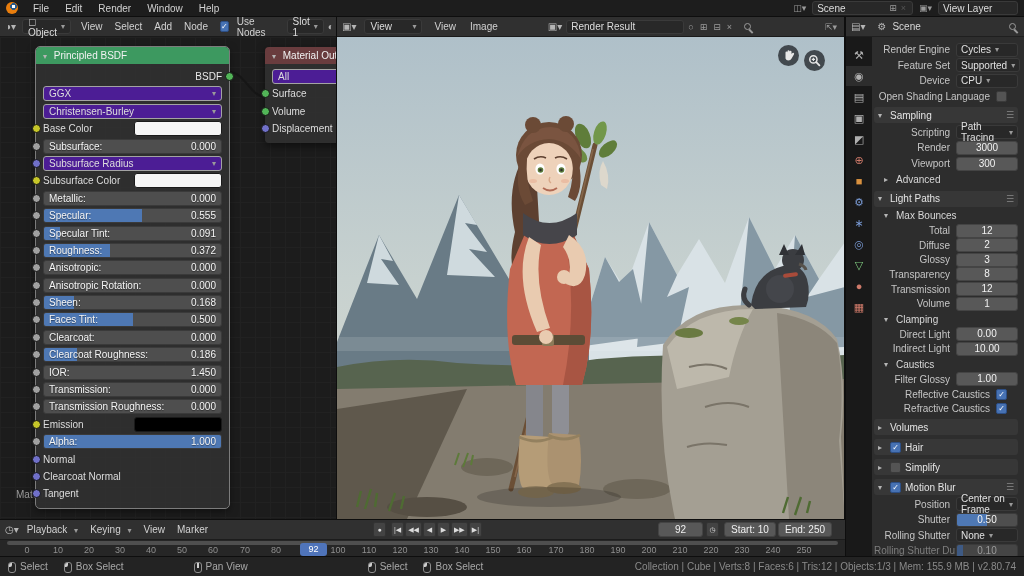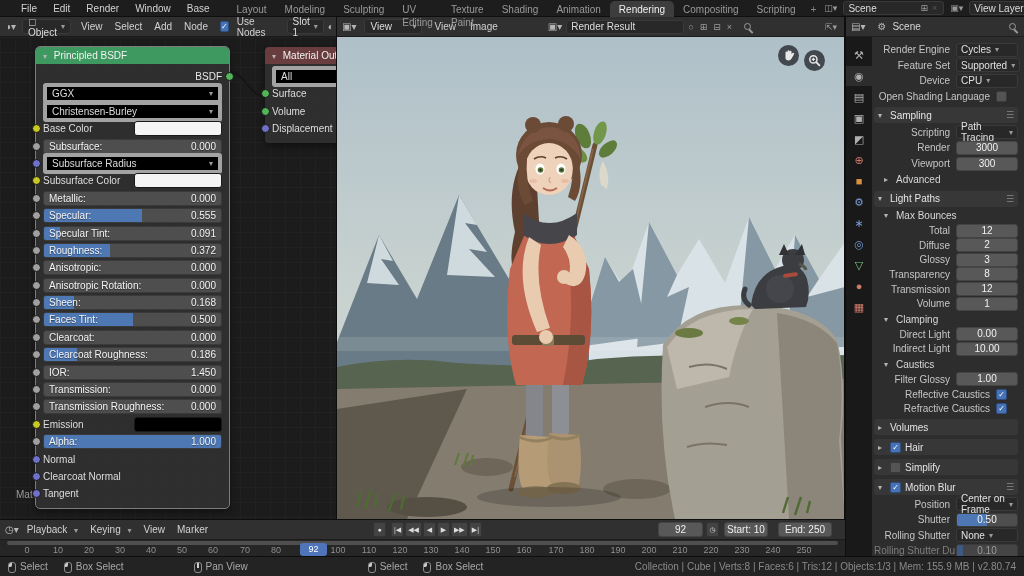--- a/index.html
+++ b/index.html
@@ -40,21 +40,21 @@
   #bsdf-node{left:36px;top:10px;width:193px;outline:1px solid #7c7c7c;outline-offset:0px}
   #bsdf-node .node-hd{background:#3d9960}
   #out-node{left:265px;top:10px;width:92px}
   #out-node .node-hd{background:#693c3e}
   .nrow{position:relative;display:flex;align-items:center;height:15px;margin-top:2.4px}
   .nrow:first-child{margin-top:0}
   .sock{position:absolute;width:9px;height:9px;border-radius:50%;border:1px solid #151515;top:3px;z-index:3}
   .sock.lft{left:-11.5px}.sock.rgt{right:-11.5px}
   .sock.y{background:#c7c729}.sock.g{background:#a1a1a1}.sock.p{background:#7070c9}.sock.grn{background:#52b558}
   .outrow{justify-content:flex-end;color:#e8e8e8}
-  .ndd{flex:1;display:flex;align-items:center;justify-content:space-between;background:#000000;border:4px solid #a3a3a3;border-radius:3px;height:21px;padding:0 5px;color:#ddd}
+  .ndd{flex:1;display:flex;align-items:center;justify-content:space-between;background:#4c1d95;border:1px solid #a3a3a3;border-radius:3px;height:15px;padding:0 5px;color:#ddd}
   .nslider{position:relative;flex:1;height:15px;background:#4e4e4e;border:1px solid #3a3a3a;border-radius:3px;overflow:hidden;display:flex;justify-content:space-between;align-items:center;padding:0 5px}
   .nslider .fill{position:absolute;left:0;top:0;bottom:0;background:#4e78b4}
   .nslider .nl,.nslider .nv{position:relative;z-index:1;color:#f5f5f5;text-shadow:0 1px 1px rgba(0,0,0,.45)}
   .ncolor{flex:1;display:flex;align-items:center;color:#ddd}
   .ncolor .lbl{flex:1}
   .swatch{width:88px;height:15px;border-radius:3px;border:1px solid #1a1a1a}
   .nplain{color:#ddd}
   #wire{position:absolute;left:0;top:0;z-index:2;pointer-events:none}
   
   #imged{position:absolute;left:337px;top:17px;width:508px;height:502px;overflow:hidden;border-right:1px solid #0e0e0e}
@@ -104,34 +104,21 @@
 </style>
 </head>
 <body>
 
 <div id="topbar">
   <span class="logo"></span>
   <span class="menu">File</span>
   <span class="menu">Edit</span>
   <span class="menu">Render</span>
   <span class="menu">Window</span>
-  <span class="menu">Base</span>
-  <div id="tabs">
-    <span class="tab">Layout</span>
-    <span class="tab">Modeling</span>
-    <span class="tab">Sculpting</span>
-    <span class="tab">UV Editing</span>
-    <span class="tab">Texture Paint</span>
-    <span class="tab">Shading</span>
-    <span class="tab">Animation</span>
-    <span class="tab active">Rendering</span>
-    <span class="tab">Compositing</span>
-    <span class="tab">Scripting</span>
-    <span class="tab add">+</span>
-  </div>
+  <span class="menu">Help</span>
   <div id="topbar-right">
     <span class="mini-ic">◫▾</span>
     <span class="idfield">
       <span class="txt">Scene</span>
       <span class="mini-ic">⊞</span>
       <span class="mini-ic dim">×</span>
     </span>
     <span class="mini-ic">▣▾</span>
     <span class="idfield">
       <span class="txt">View Layer</span>
@@ -688,21 +675,21 @@
       <span class="pbtn" style="margin-right:4px">●</span>
       <span class="pbtn">|◀</span>
       <span class="pbtn">◀◀</span>
       <span class="pbtn">◀</span>
       <span class="pbtn">▶</span>
       <span class="pbtn">▶▶</span>
       <span class="pbtn">▶|</span>
     </span>
     <span class="tl-field" style="left:658px;width:45px">92</span>
     <span class="pbtn" style="position:absolute;left:706px;top:2px">◷</span>
-    <span class="tl-field" style="left:724px;width:44px"><span>Start:</span> <span>10</span></span>
+    <span class="tl-field" style="left:724px;width:52px"><span>Start:</span> <span>10</span></span>
     <span class="tl-field" style="left:778px;width:54px"><span>End:</span> <span>250</span></span>
   </div>
   <div id="tl-ruler">
     <div id="tl-scroll"></div>
     <span class="tick" style="left:27px">0</span>
     <span class="tick" style="left:58px">10</span>
     <span class="tick" style="left:89px">20</span>
     <span class="tick" style="left:120px">30</span>
     <span class="tick" style="left:151px">40</span>
     <span class="tick" style="left:182px">50</span>

